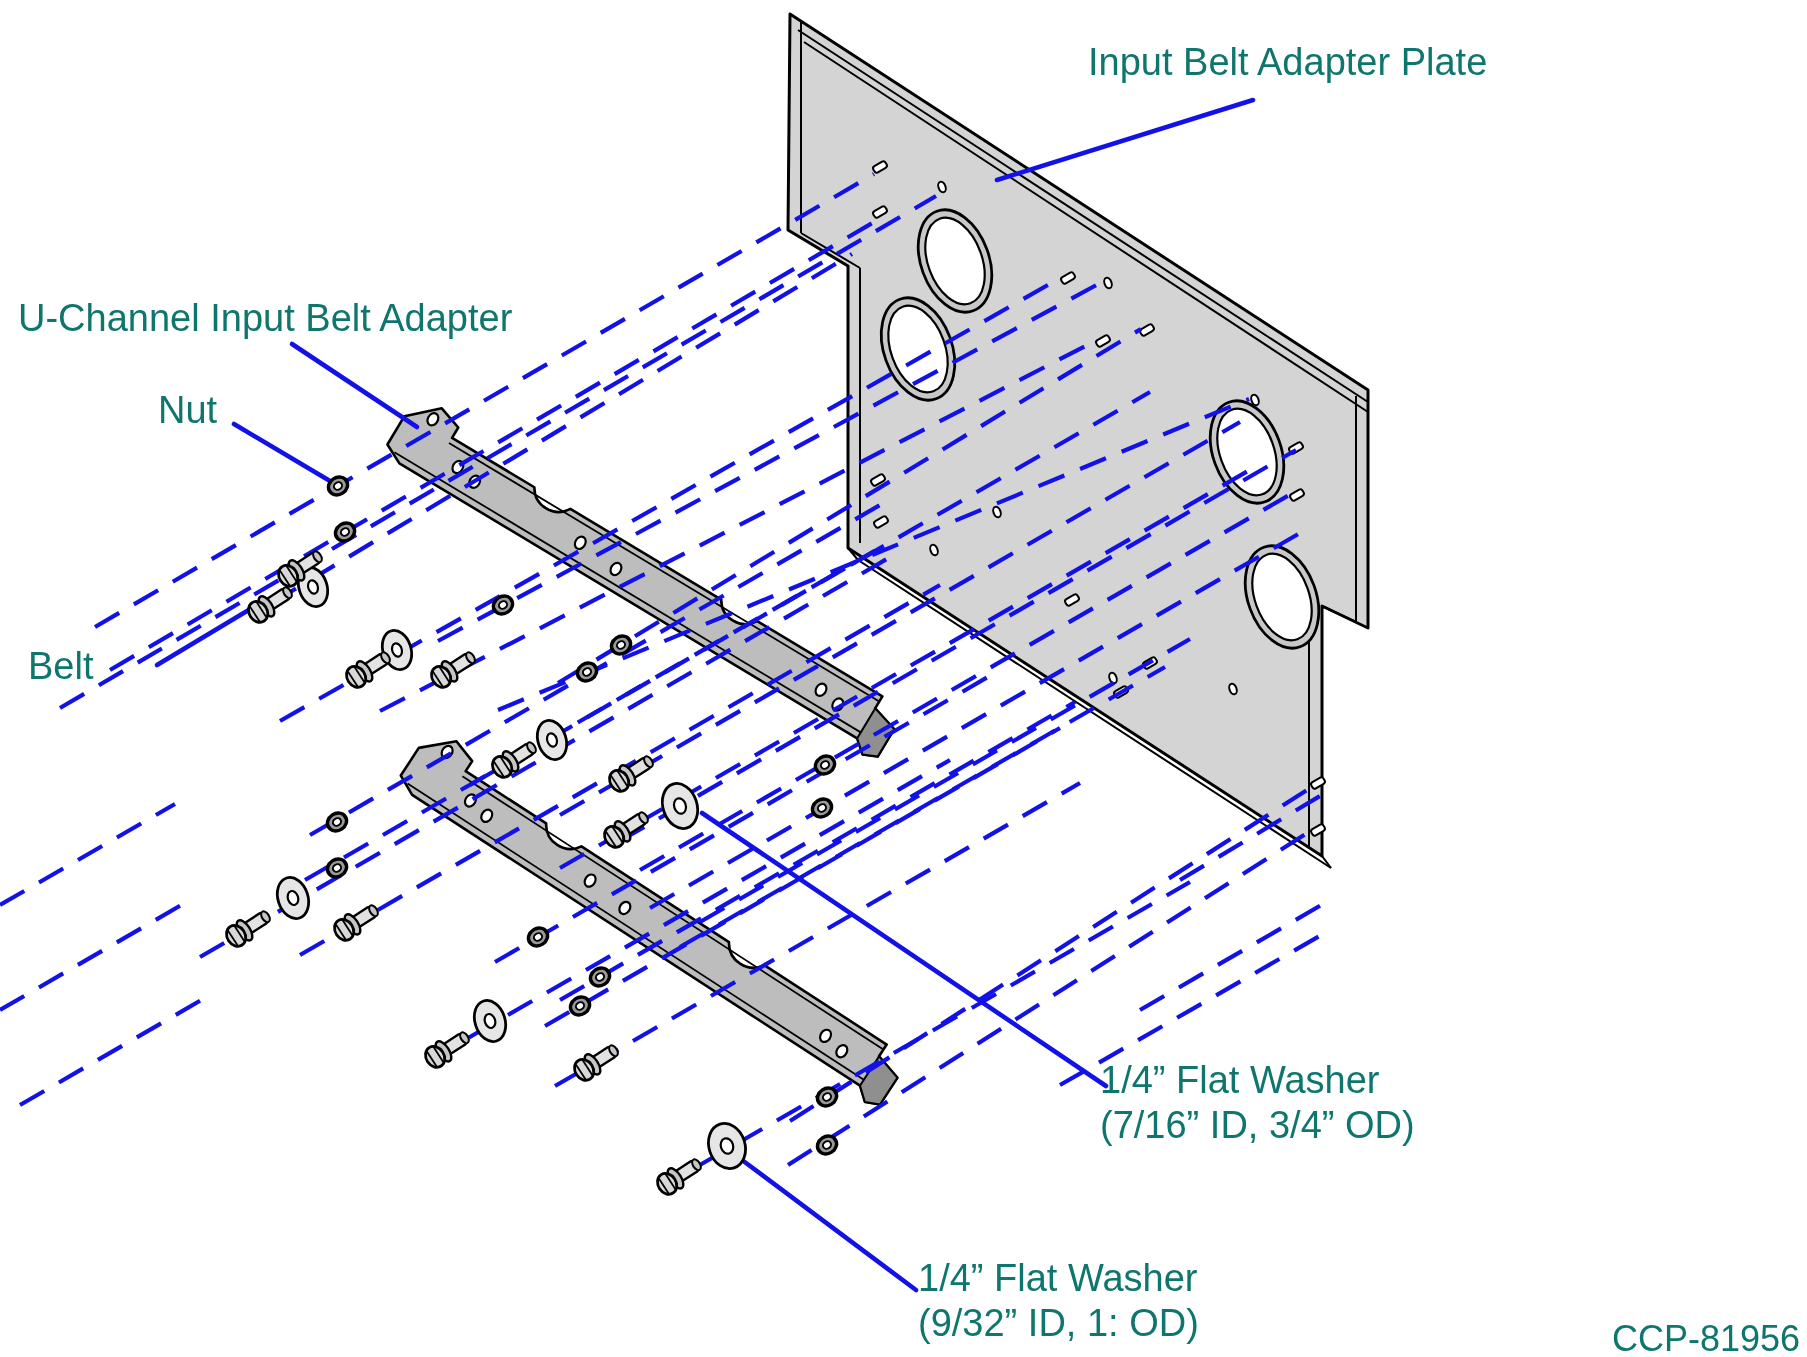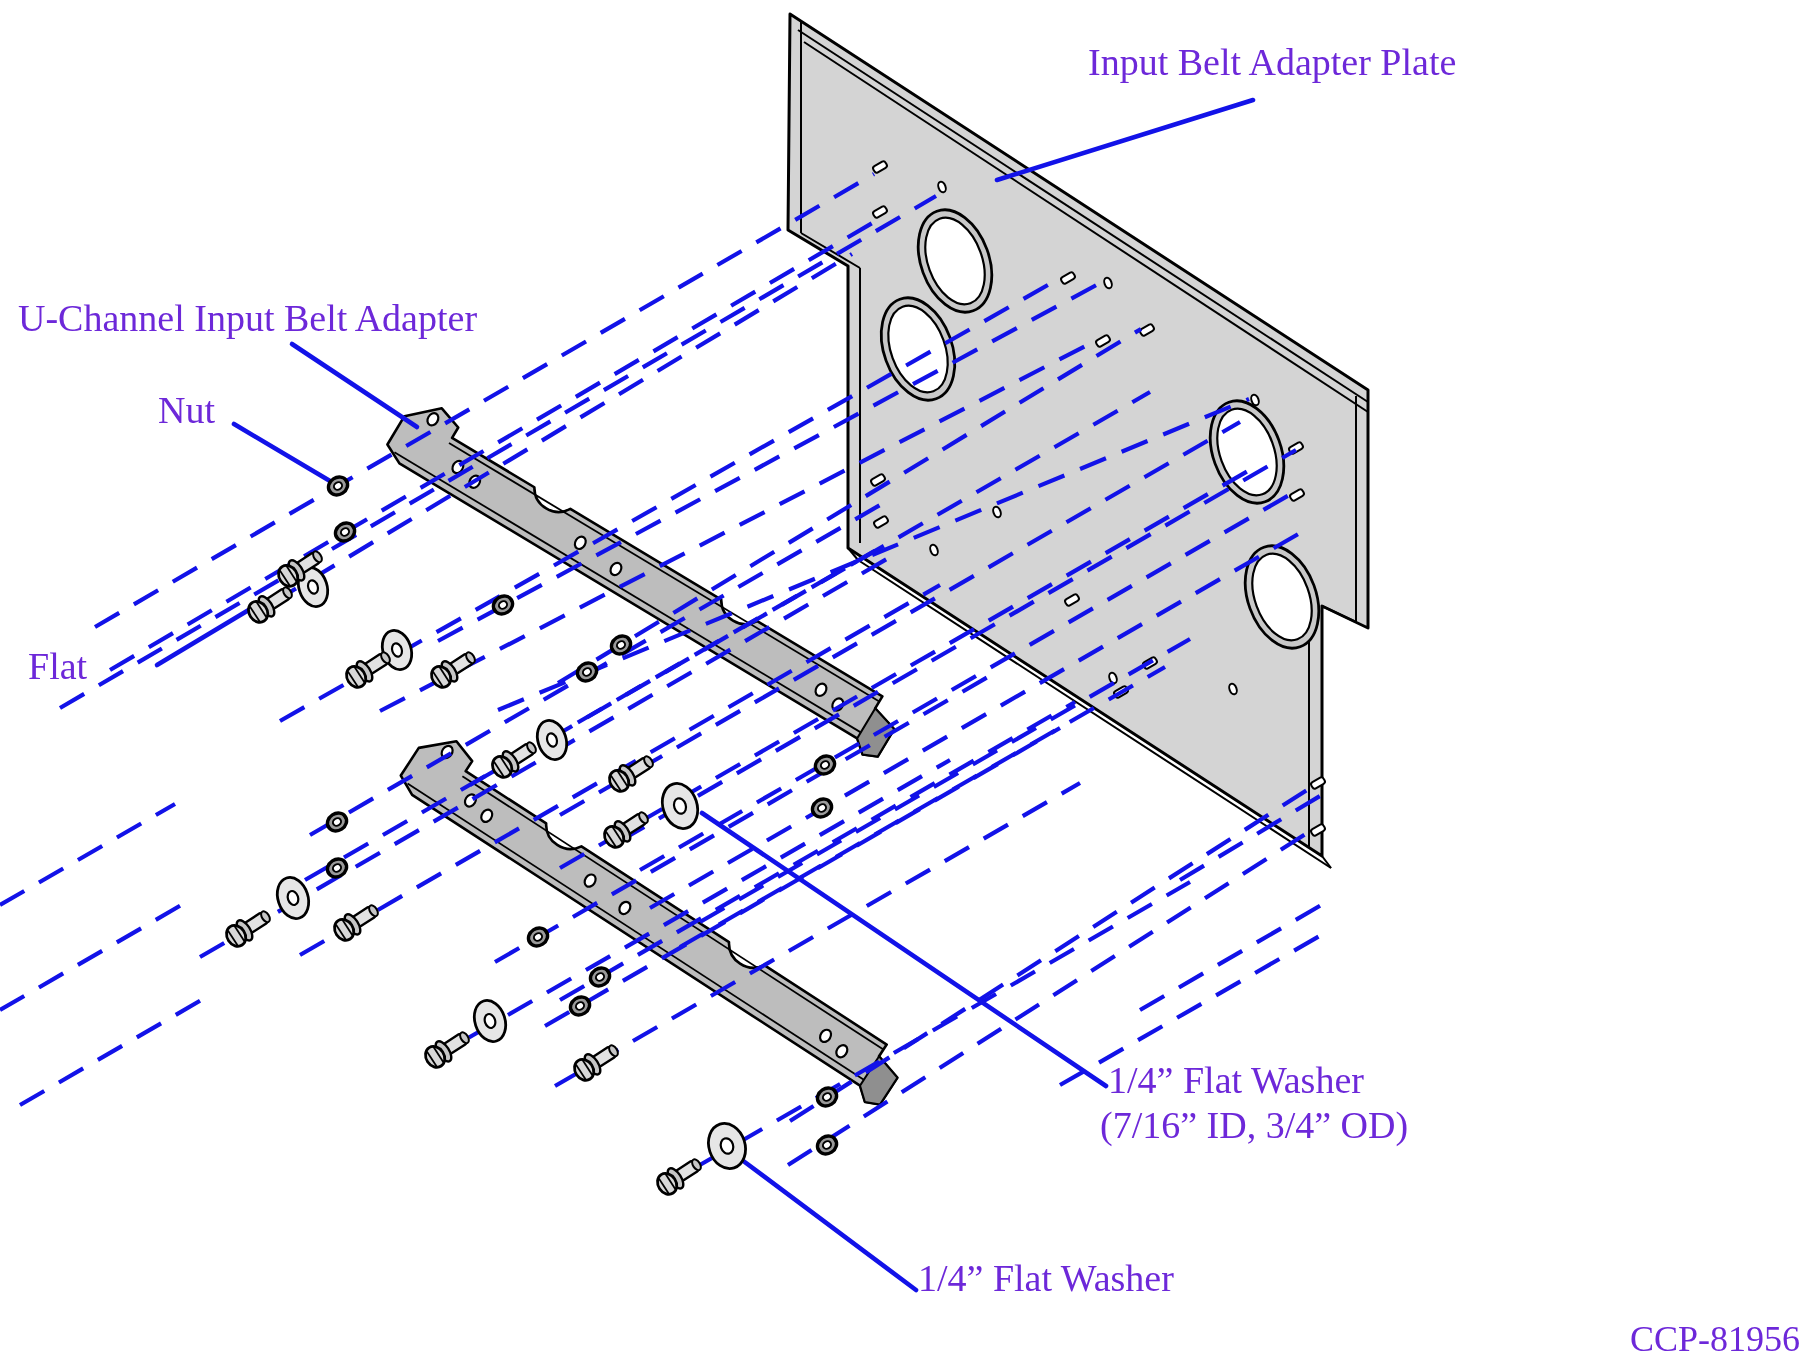--- a/index.html
+++ b/index.html
@@ -1,19 +1,19 @@
 <!DOCTYPE html>
 <html><head>
 <meta charset="utf-8">
 <style>
   html,body{margin:0;padding:0;background:#fff;}
   #canvas{position:relative;width:1807px;height:1357px;background:#fff;overflow:hidden;
           font-family:"Liberation Sans", sans-serif;}
   #scene{position:absolute;left:0;top:0;}
-  .lbl{position:absolute;color:#6d28d9;font-size:38px;line-height:1.18;white-space:nowrap;font-family:Liberation Serif, serif;}
+  .lbl{position:absolute;color:#0f766e;font-size:38px;line-height:1.18;white-space:nowrap;}
   .lbl.center{text-align:center;}
   .lbl.right{text-align:right;}
   .code{font-size:36px;}
 </style>
 </head>
 <body>
 
 <div id="canvas">
   <svg id="scene" width="1807" height="1357" viewBox="0 0 1807 1357">
       <g>
@@ -371,25 +371,26 @@
         <line x1="9" y1="-4" x2="9" y2="4" stroke="#000000" stroke-width="2"></line>
       </g>
     </svg>
 
   <div class="lbl" style="left:1088px;top:40px;">Input Belt Adapter Plate</div>
 
   <div class="lbl" style="left:18px;top:296px;">U-Channel Input Belt Adapter</div>
 
   <div class="lbl" style="left:158px;top:388px;text-align:right;">Nut</div>
 
-  <div class="lbl" style="left:28px;top:644px;">Flat</div>
+  <div class="lbl" style="left:28px;top:644px;">Belt</div>
 
   <div class="lbl center" style="left:1100px;top:1058px;width:272px;">
     <div>1/4” Flat Washer</div>
     <div>(7/16” ID, 3/4” OD)</div>
   </div>
 
   <div class="lbl" style="left:918px;top:1256px;">
     <div>1/4” Flat Washer</div>
+    <div>(9/32” ID, 1: OD)</div>
   </div>
 
   <div class="lbl code right" style="left:1608px;top:1318px;width:192px;">CCP-81956</div>
 </div>
 
 </body></html>

